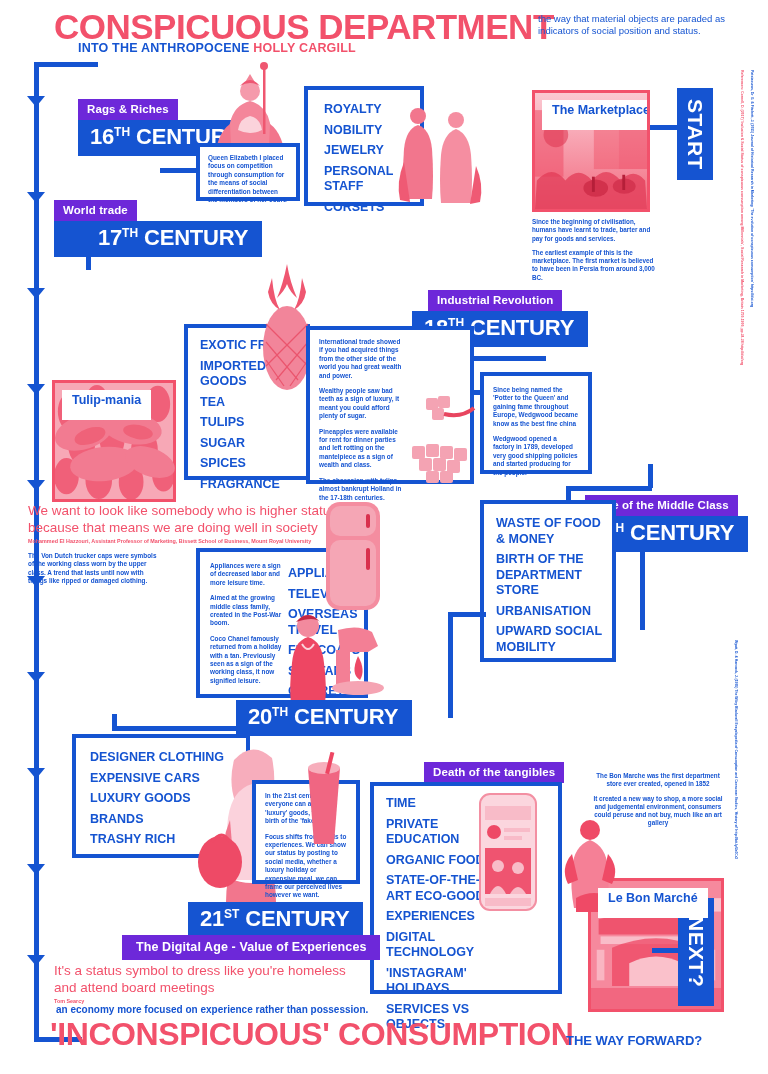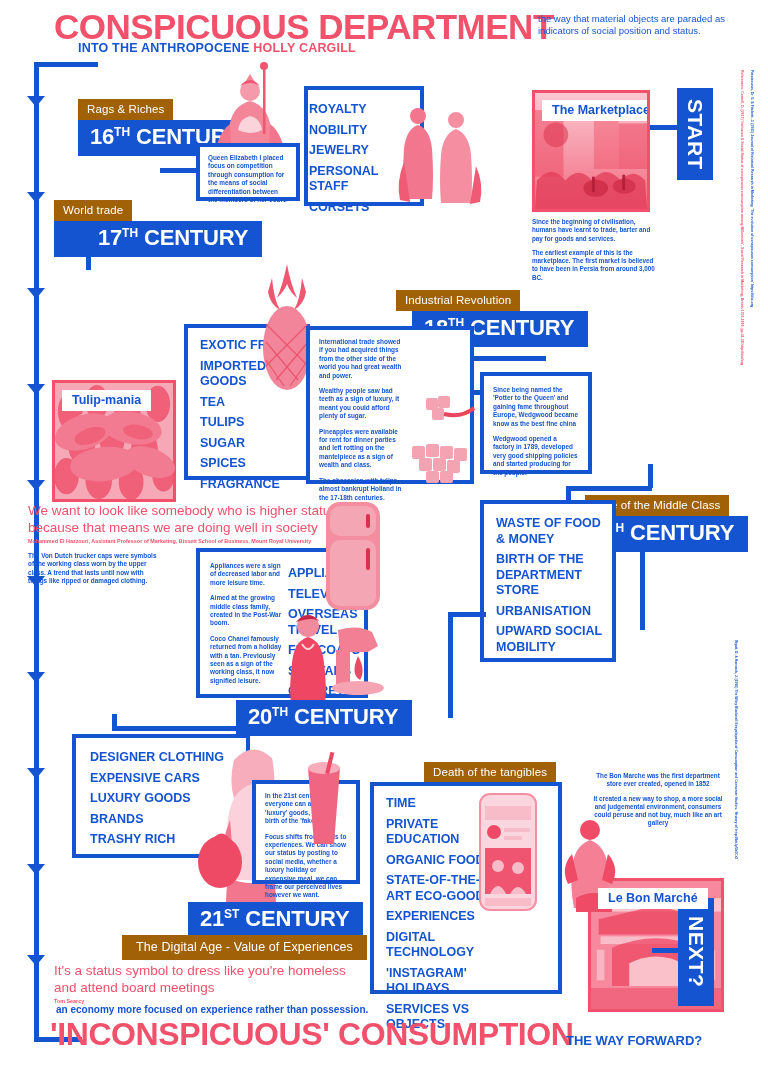--- a/index.html
+++ b/index.html
@@ -31,26 +31,26 @@
   
   .vline{background:#1554d1;width:5px;}
   .hline{background:#1554d1;height:5px;}
   .arrow-dn{
     width:0;height:0;border-left:9px solid transparent;border-right:9px solid transparent;
     border-top:11px solid #1554d1;
   }
 
   
   .tag{
-    background:#a16207;color:#fff;font-size:11.5px;font-weight:normal;
+    background:#6d28d9;color:#fff;font-size:11.5px;font-weight:bold;
     padding:4px 9px 5px 9px;display:inline-block;letter-spacing:0.1px;white-space:nowrap;
   }
   .tag-white{
     background:#ffffff;color:#1554d1;font-size:12.5px;font-weight:bold;
-    padding:3px 10px 4px 10px;display:inline-block;white-space:nowrap;
+    padding:3px 10px 13px 10px;display:inline-block;white-space:nowrap;
   }
   .century{
     background:#1554d1;color:#ffffff;font-size:22px;font-weight:bold;
     padding:4px 14px 6px 12px;display:inline-block;white-space:nowrap;letter-spacing:-0.2px;
   }
   .century sup{font-size:12px;vertical-align:super;letter-spacing:0;}
 
   
   .obox{border:4px solid #1554d1;background:#ffffff;box-sizing:border-box;}
   .keylist{
@@ -187,21 +187,21 @@
     </g>
   </svg>
 
   <div class="abs hline" style="left:160px;top:168px;width:44px;"></div>
 
   <div class="abs obox" style="left:196px;top:143px;width:104px;height:58px;">
     <div class="note" style="padding:7px 8px;">Queen Elizabeth I placed focus on competition through consumption for the means of social differentiation between the members of her court.</div>
   </div>
 
   <div class="abs obox" style="left:304px;top:86px;width:120px;height:120px;">
-    <div class="keylist" style="padding:12px 0 0 1px;">
+    <div class="keylist" style="padding:12px 0 0 16px;">
       <div>ROYALTY</div>
       <div>NOBILITY</div>
       <div>JEWELRY</div>
       <div>PERSONAL STAFF</div>
       <div>CORSETS</div>
     </div>
   </div>
 
   <svg class="abs" style="left:392px;top:96px;width:96px;height:108px;" viewBox="0 0 96 108">
     <g fill="#f2768d">
@@ -282,21 +282,21 @@
     <g stroke="#e8455f" stroke-width="1.2" fill="none" opacity=".75">
       <path d="M12 62 L54 104"></path>
         <path d="M12 80 L44 118"></path>
         <path d="M12 98 L30 124"></path>
       <path d="M54 62 L12 104"></path>
         <path d="M54 80 L22 118"></path>
         <path d="M54 98 L36 124"></path>
     </g>
   </svg>
 
-  <div class="abs tag" style="left:396px;top:290px;">Industrial Revolution</div>
+  <div class="abs tag" style="left:428px;top:290px;">Industrial Revolution</div>
   <div class="abs century" style="left:412px;top:311px;">
     <span>18</span><sup>TH</sup>
     <span>CENTURY</span>
   </div>
 
   <div class="abs obox" style="left:306px;top:326px;width:168px;height:158px;">
     <div class="note" style="padding:8px 9px;width:84px;">
       <p>International trade showed if you had acquired things from the other side of the world you had great wealth and power.</p>
       <p>Wealthy people saw bad teeth as a sign of luxury, it meant you could afford plenty of sugar.</p>
       <p>Pineapples were available for rent for dinner parties and left rotting on the mantelpiece as a sign of wealth and class.</p>

